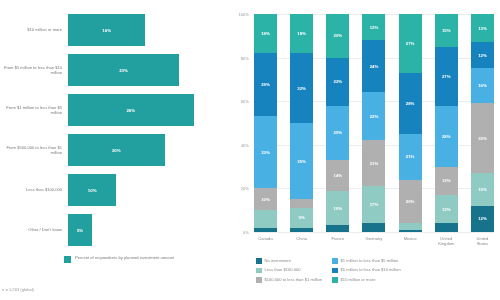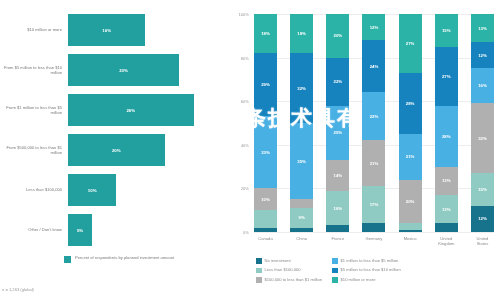--- a/index.html
+++ b/index.html
@@ -313,17 +313,16 @@
           </div>
           <div class="rlegitem">
             <span class="rsw" style="background: rgb(42, 179, 166);"></span>
             <span class="rlegtext">$10 million or more</span>
           </div>
         </div>
       </div>
   </div>
 
   <div class="overlay">
-    <div class="ovline ov2">追条技术具有</div>
     <div class="ovline ov3">、</div>
   </div>
 
 </div>
 
 </body></html>

